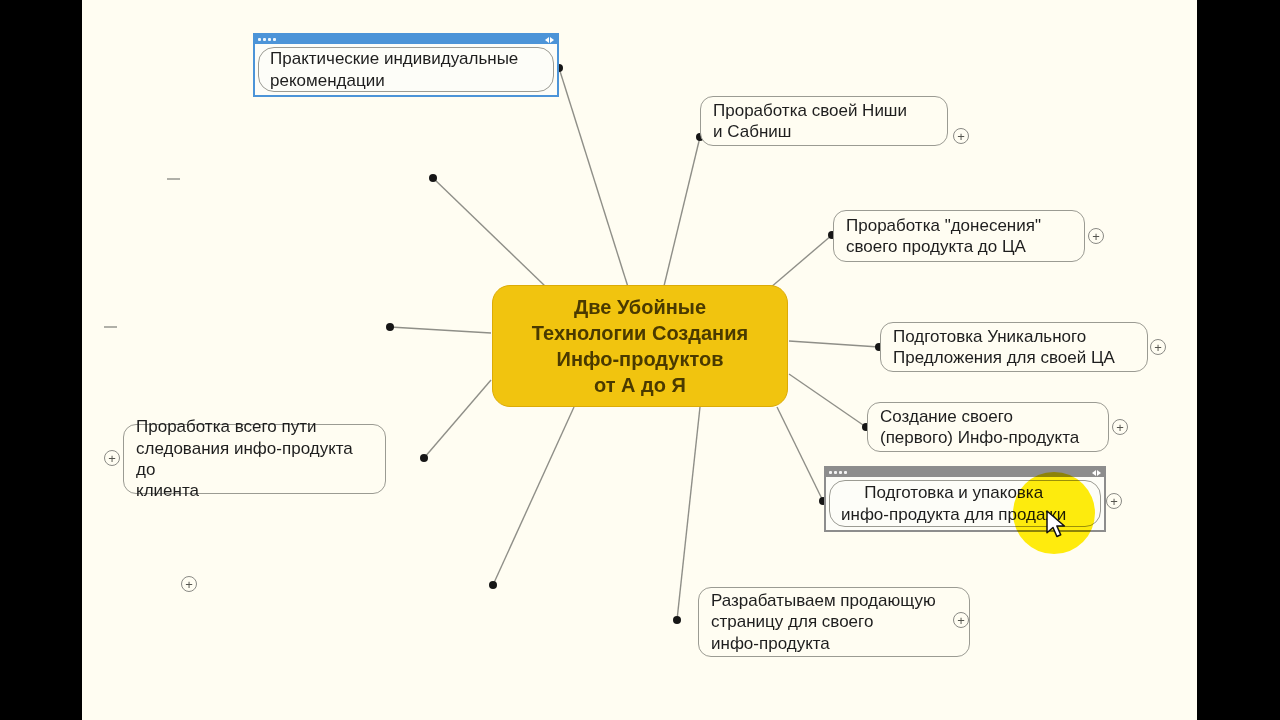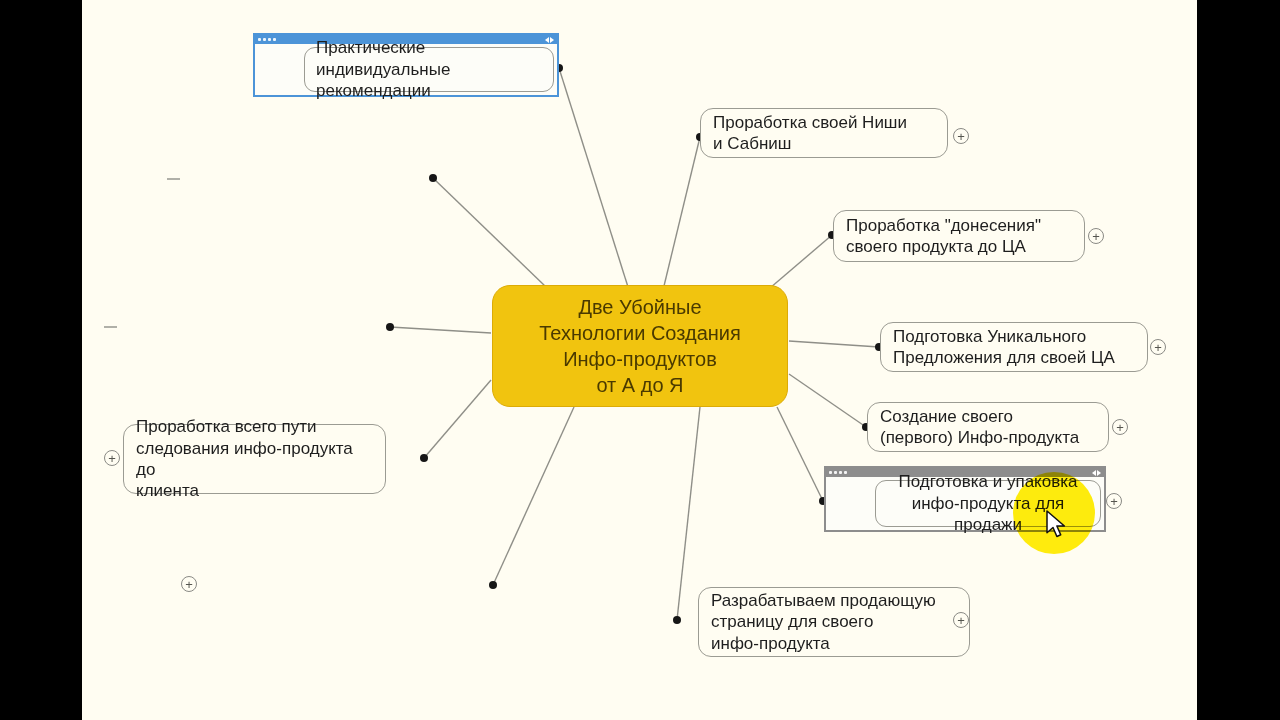--- a/index.html
+++ b/index.html
@@ -6,39 +6,39 @@
   .stage{position:relative;width:1280px;height:720px;background:#000;overflow:hidden;
          font-family:"Liberation Sans",sans-serif;}
   .canvas{position:absolute;left:82px;top:0;width:1115px;height:720px;background:#fffdf2;}
   svg.wires{position:absolute;left:0;top:0;z-index:2;pointer-events:none;}
 
   .node{position:absolute;z-index:3;display:flex;align-items:center;box-sizing:border-box;
         border:1.5px solid #9b9b93;border-radius:13px;background:#fffdf2;color:#1e1e1e;
         font-size:17px;line-height:1.26;padding:3px 12px;white-space:pre-line;}
   .center-node{position:absolute;z-index:3;display:flex;align-items:center;justify-content:center;
         box-sizing:border-box;text-align:center;background:#f1c40f;border:1px solid #dcab06;
-        border-radius:18px;color:#4a3a00;font-weight:normal;font-size:20px;line-height:1.3;
+        border-radius:18px;color:#4a3a00;font-weight:bold;font-size:20px;line-height:1.3;
         white-space:pre-line;}
 
   .frame{position:absolute;z-index:3;box-sizing:border-box;background:#fdfdf8;}
   .frame.blue{border:2px solid #4c94d8;}
   .frame.gray{border:2px solid #8d8d8d;}
   .frame .bar{position:absolute;top:0;left:0;right:0;height:9px;display:flex;
         justify-content:space-between;align-items:center;padding:0 3px;box-sizing:border-box;}
   .frame.blue .bar{background:#4c94d8;}
   .frame.gray .bar{background:#8d8d8d;}
   .handle-dots{display:flex;gap:2px;}
   .handle-dots i{width:3px;height:3px;background:#fff;opacity:.9;display:block;border-radius:1px;}
   .handle-arrows{display:flex;gap:1px;}
   .handle-arrows i{display:block;width:0;height:0;border-top:3px solid transparent;border-bottom:3px solid transparent;}
   .handle-arrows i.l{border-right:4px solid #fff;}
   .handle-arrows i.r{border-left:4px solid #fff;}
   .frame .node-in{position:absolute;left:3px;right:3px;top:12px;bottom:3px;box-sizing:border-box;
-        border:1.5px solid #9b9b93;border-radius:11px;display:flex;align-items:center;
-        padding:8px 11px;font-size:17px;line-height:1.26;color:#1e1e1e;white-space:pre-line;margin-left:46px;}
+        border:1.5px solid #9b9b93;border-radius:16px;display:flex;align-items:center;
+        padding:8px 11px;font-size:17px;line-height:1.26;color:#1e1e1e;white-space:pre-line;}
 
   .expander{position:absolute;z-index:3;width:16px;height:16px;box-sizing:border-box;
         border:1.4px solid #8a8a85;border-radius:50%;background:#fffdf2;color:#55554f;
         display:flex;align-items:center;justify-content:center;font-size:13px;line-height:1;cursor:pointer;}
 
   .highlight-circle{position:absolute;z-index:4;left:1013px;top:472px;width:82px;height:82px;
         border-radius:50%;background:#ffec00;mix-blend-mode:multiply;opacity:.95;}
   svg.cursor{position:absolute;z-index:5;left:1046px;top:510px;pointer-events:none;}
 </style>
 </head>
@@ -95,21 +95,21 @@
         </span>
       <span class="handle-arrows">
           <i class="l"></i>
           <i class="r"></i>
         </span>
     </div>
     <div class="node-in">Практические индивидуальные
 рекомендации</div>
   </div>
 
-  <div class="node" style="left:700px;top:108px;width:248px;height:50px;">Проработка своей Ниши
+  <div class="node" style="left:700px;top:96px;width:248px;height:50px;">Проработка своей Ниши
 и Сабниш</div>
 
   <div class="node" style="left:833px;top:210px;width:252px;height:52px;">Проработка "донесения"
 своего продукта до ЦА</div>
 
   <div class="node" style="left:880px;top:322px;width:268px;height:50px;">Подготовка Уникального
 Предложения для своей ЦА</div>
 
   <div class="node" style="left:867px;top:402px;width:242px;height:50px;">Создание своего
 (первого) Инфо-продукта</div>

